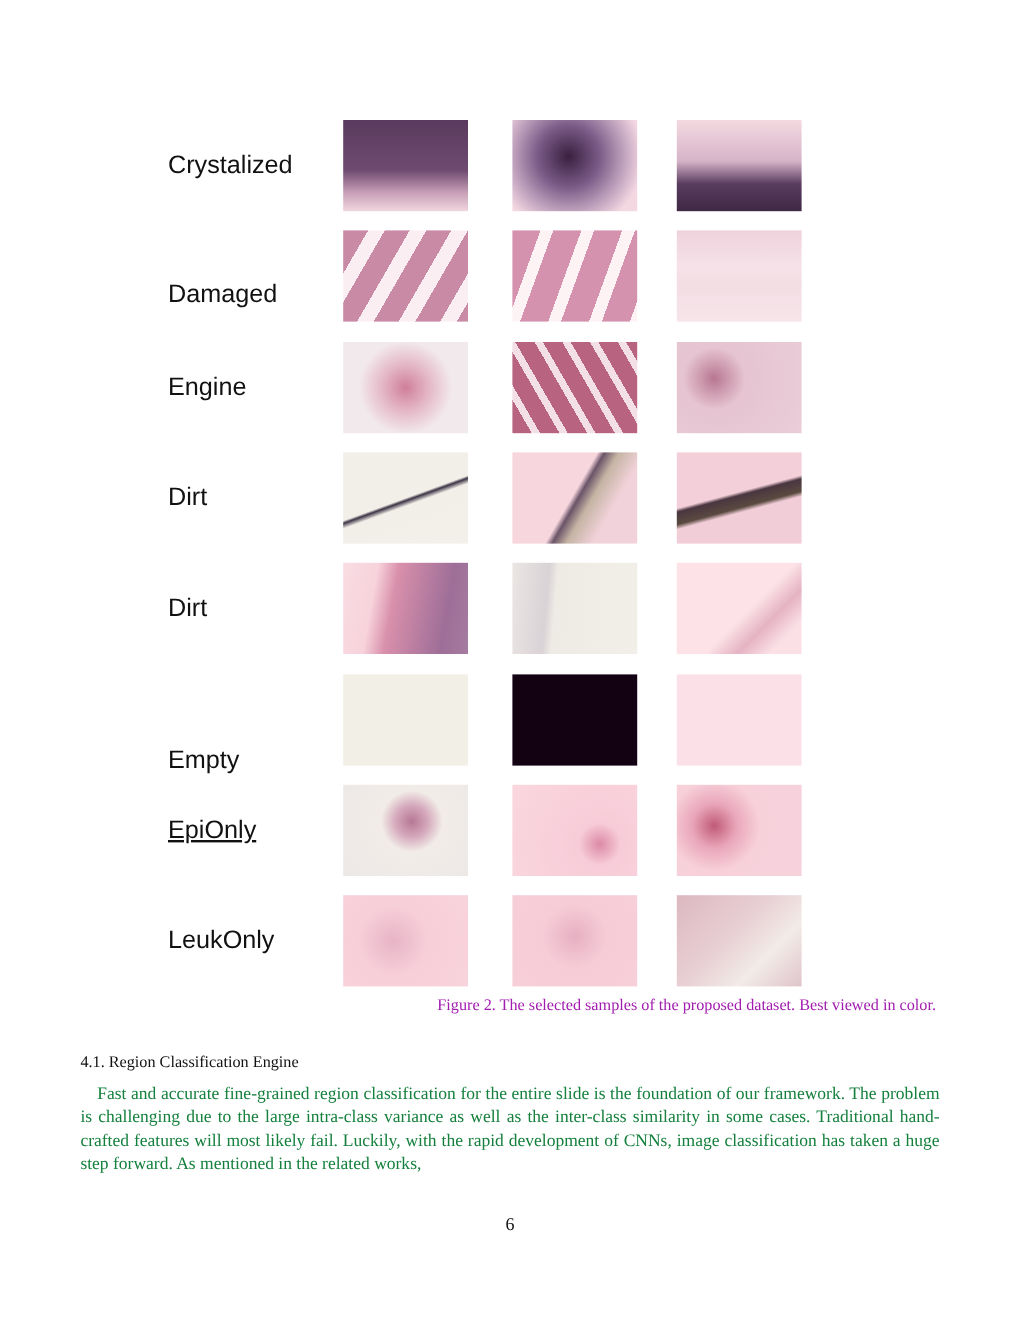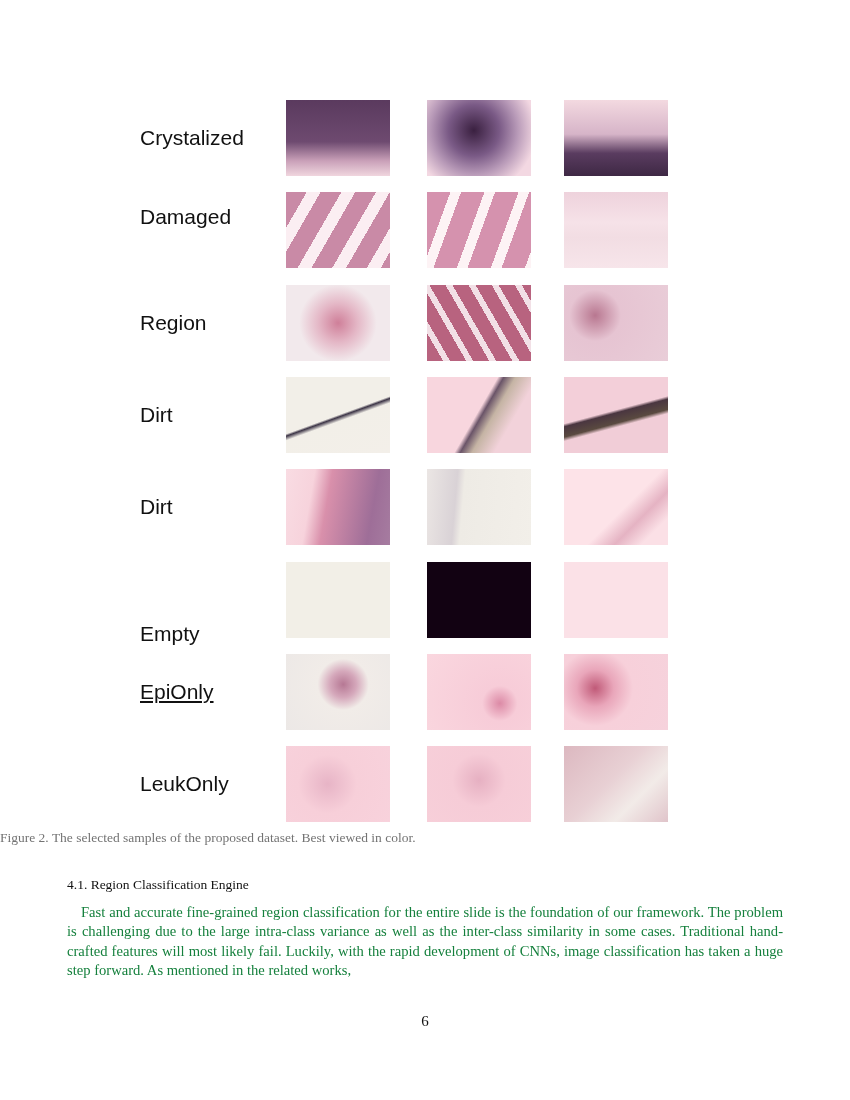--- a/index.html
+++ b/index.html
@@ -9,22 +9,22 @@
   .row-label {
     position:absolute; left:140px; width:150px; text-align:left;
     font-family:"Liberation Sans", sans-serif; font-size:21px; color:#111;
     line-height:24px;
   }
   .thumb {
     position:absolute; width:104px; height:76px; overflow:hidden;
   }
 
   .caption {
-    position:absolute; left:0; width:780px; top:830px; text-align:left;
-    font-family:"Liberation Serif", serif; font-size:13.5px; color:#737373;
+    position:absolute; left:0; width:780px; top:830px; text-align:right;
+    font-family:"Liberation Serif", serif; font-size:13.5px; color:#a21caf;
   }
   .section-heading {
     position:absolute; left:67px; top:877px;
     font-family:"Liberation Serif", serif; font-weight:normal; font-size:13.5px; color:#111;
   }
   .body-text {
     position:absolute; left:67px; top:903px; width:716px;
     font-family:"Liberation Serif", serif; font-size:14.6px; line-height:19.4px;
     color:#15803d; text-align:justify; text-indent:14px; margin:0;
   }
@@ -35,25 +35,25 @@
 </style>
 </head>
 <body>
 
 <div class="page">
   <div id="figure">
       <div class="row-label" style="top: 126px;">Crystalized</div>
       <div class="thumb" style="left: 286px; top: 100px; background: linear-gradient(rgb(90, 58, 94) 0%, rgb(110, 74, 112) 55%, rgb(201, 160, 184) 80%, rgb(240, 214, 222) 100%);"></div>
       <div class="thumb" style="left: 427px; top: 100px; background: radial-gradient(circle at 45% 40%, rgb(58, 32, 64) 0%, rgb(122, 90, 134) 35%, rgb(184, 154, 184) 60%, rgb(243, 216, 226) 85%);"></div>
       <div class="thumb" style="left: 564px; top: 100px; background: linear-gradient(rgb(243, 217, 224) 0%, rgb(214, 180, 200) 45%, rgb(90, 60, 96) 70%, rgb(62, 40, 68) 100%);"></div>
-      <div class="row-label" style="top: 205px;">Damaged</div>
+      <div class="row-label" style="top: 234px;">Damaged</div>
       <div class="thumb" style="left: 286px; top: 192px; background: repeating-linear-gradient(120deg, rgb(201, 138, 166) 0px, rgb(201, 138, 166) 18px, rgb(251, 238, 242) 18px, rgb(251, 238, 242) 30px);"></div>
       <div class="thumb" style="left: 427px; top: 192px; background: repeating-linear-gradient(110deg, rgb(213, 146, 174) 0px, rgb(213, 146, 174) 22px, rgb(253, 243, 245) 22px, rgb(253, 243, 245) 32px);"></div>
       <div class="thumb" style="left: 564px; top: 192px; background: linear-gradient(rgb(238, 210, 220) 0%, rgb(246, 226, 232) 40%, rgb(242, 221, 227) 60%, rgb(247, 229, 234) 100%);"></div>
-      <div class="row-label" style="top: 311px;">Region</div>
+      <div class="row-label" style="top: 311px;">Engine</div>
       <div class="thumb" style="left: 286px; top: 285px; background: radial-gradient(circle, rgb(207, 127, 153) 0%, rgb(228, 183, 198) 30%, rgb(242, 233, 236) 60%);"></div>
       <div class="thumb" style="left: 427px; top: 285px; background: repeating-linear-gradient(60deg, rgb(184, 99, 127) 0px, rgb(184, 99, 127) 14px, rgb(242, 224, 230) 14px, rgb(242, 224, 230) 20px);"></div>
       <div class="thumb" style="left: 564px; top: 285px; background: radial-gradient(circle at 30% 40%, rgb(184, 119, 144) 0%, rgb(230, 196, 210) 30%, rgb(233, 205, 216) 100%);"></div>
       <div class="row-label" style="top: 403px;">Dirt</div>
       <div class="thumb" style="left: 286px; top: 377px; background: linear-gradient(160deg, rgb(242, 239, 232) 0%, rgb(242, 239, 232) 50%, rgb(60, 52, 70) 52%, rgb(242, 239, 232) 56%, rgb(243, 239, 233) 100%);"></div>
       <div class="thumb" style="left: 427px; top: 377px; background: linear-gradient(120deg, rgb(248, 214, 222) 0%, rgb(248, 214, 222) 48%, rgb(106, 84, 104) 52%, rgb(197, 180, 164) 60%, rgb(242, 210, 218) 75%);"></div>
       <div class="thumb" style="left: 564px; top: 377px; background: linear-gradient(165deg, rgb(243, 207, 217) 0%, rgb(243, 207, 217) 45%, rgb(74, 54, 64) 48%, rgb(90, 74, 64) 58%, rgb(241, 205, 215) 62%);"></div>
       <div class="row-label" style="top: 495px;">Dirt</div>
       <div class="thumb" style="left: 286px; top: 469px; background: linear-gradient(100deg, rgb(249, 220, 227) 0%, rgb(247, 211, 220) 25%, rgb(217, 144, 171) 40%, rgb(158, 110, 152) 80%, rgb(166, 124, 160) 100%);"></div>
       <div class="thumb" style="left: 427px; top: 469px; background: linear-gradient(95deg, rgb(235, 230, 228) 0%, rgb(217, 210, 214) 28%, rgb(238, 235, 229) 35%, rgb(242, 239, 233) 100%);"></div>

